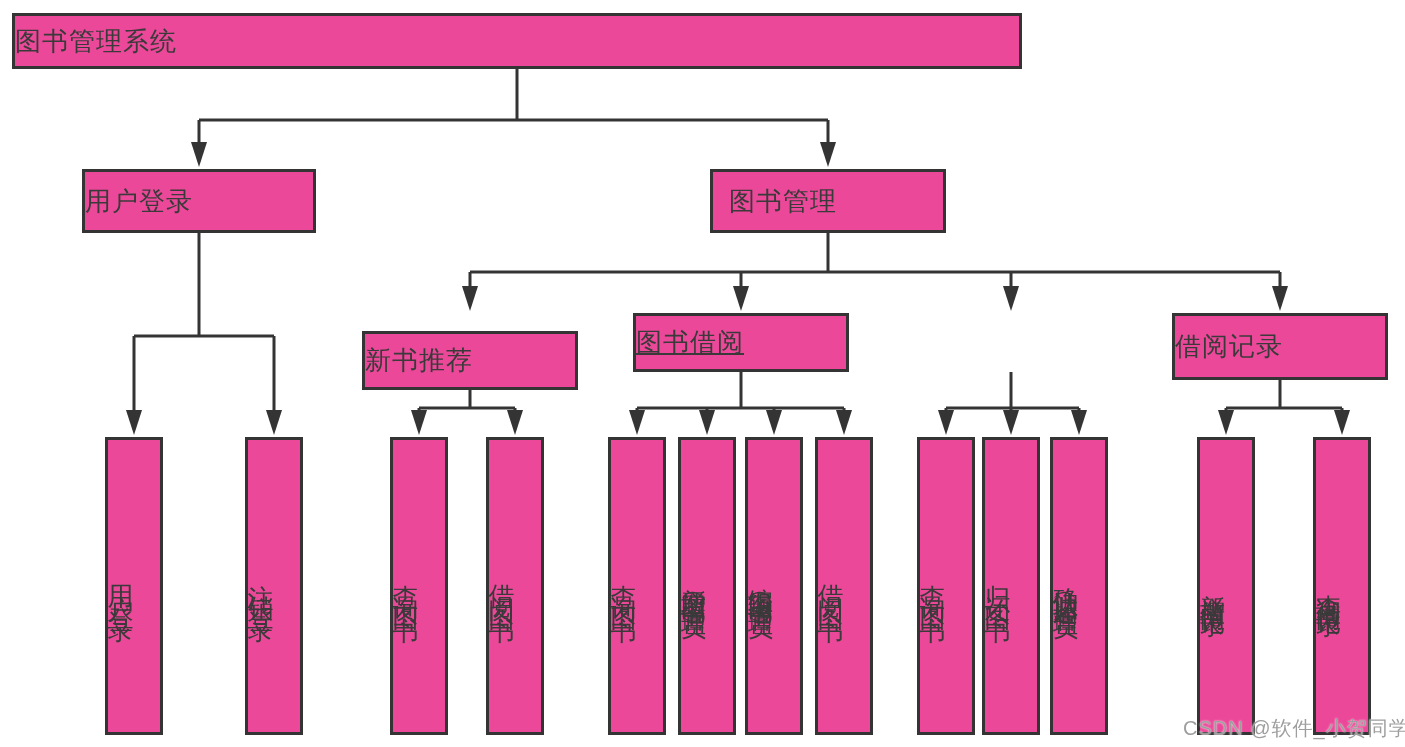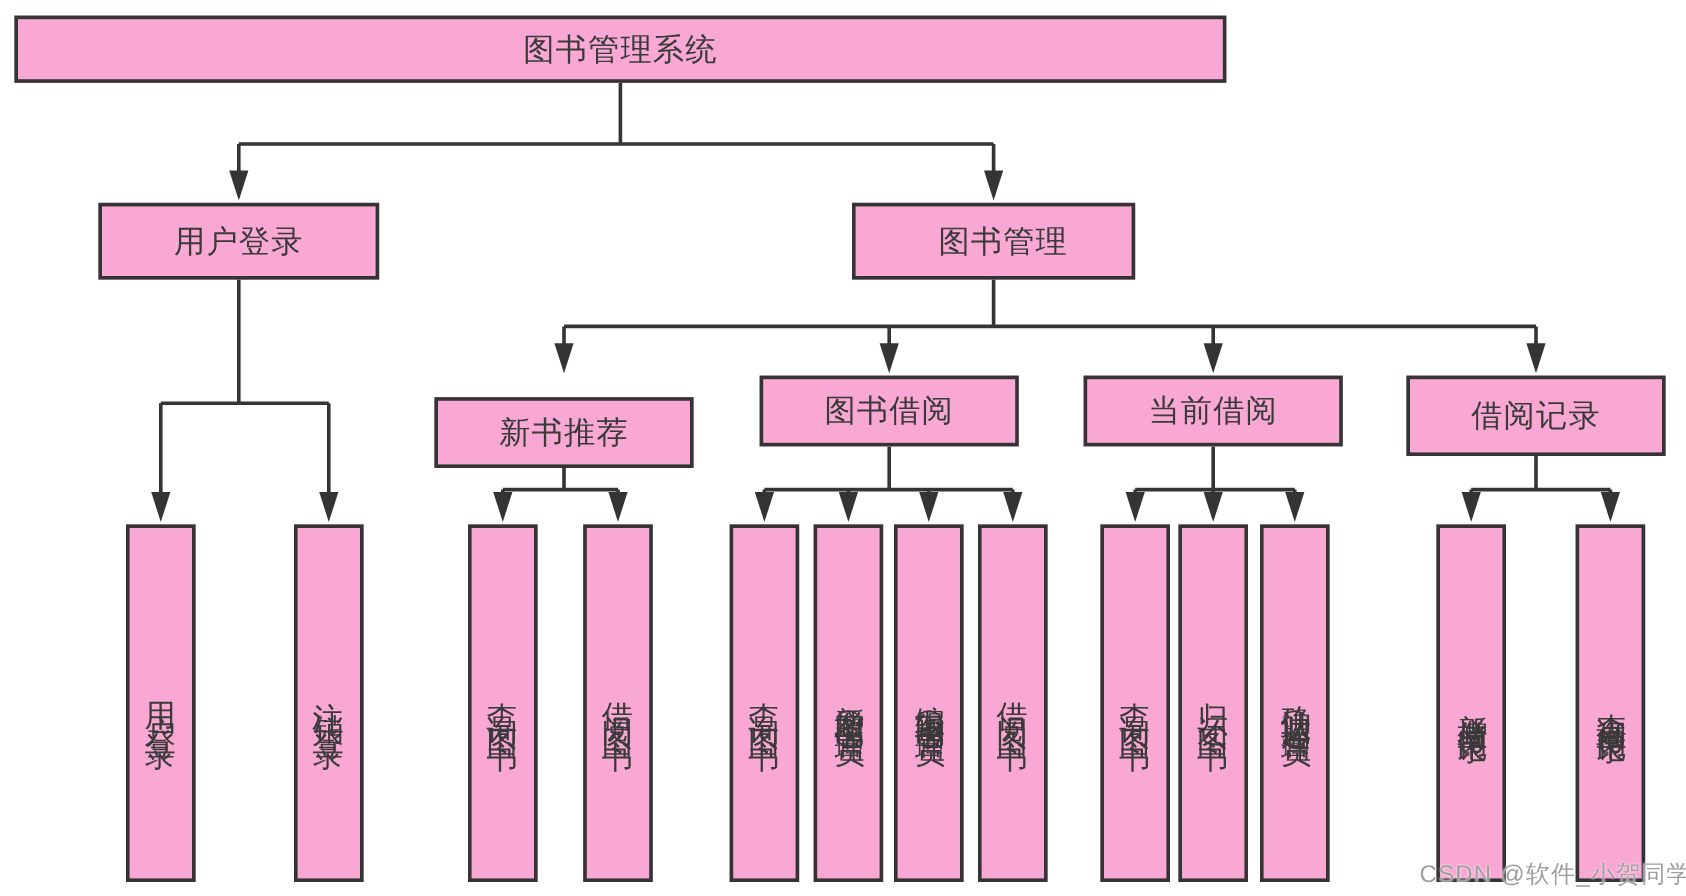--- a/index.html
+++ b/index.html
@@ -18,25 +18,25 @@
   .wires {
     position: absolute;
     left: 0;
     top: 0;
     z-index: 1;
   }
   .box {
     position: absolute;
     box-sizing: border-box;
     border: 3px solid #343434;
-    background: #f9a8d4;
+    background: #ec4899;
     color: #3a3a3a;
     display: flex;
     align-items: center;
-    justify-content: center;
+    justify-content: flex-start;
     z-index: 2;
     text-align: center;
   }
   .hbox {
     font-size: 26px;
     letter-spacing: 1px;
   }
   .vbox span {
     writing-mode: vertical-rl;
     text-orientation: mixed;
@@ -112,25 +112,22 @@
   <div class="box hbox" style="left:82px; top:169px; width:234px; height:64px;">
     <span>用户登录</span>
   </div>
   <div class="box hbox" style="left:710px; top:169px; width:236px; height:64px;padding-left:16px;">
     <span>图书管理</span>
   </div>
 
   <div class="box hbox" style="left:362px; top:331px; width:216px; height:59px;">
     <span>新书推荐</span>
   </div>
-  <div class="box hbox" style="left:633px; top:313px; width:216px; height:59px;">
+  <div class="box hbox" style="left:633px; top:313px; width:216px; height:59px;text-decoration:underline;">
     <span>图书借阅</span>
-  </div>
-  <div class="box hbox" style="left:903px; top:313px; width:216px; height:59px;">
-    <span>当前借阅</span>
   </div>
   <div class="box hbox" style="left:1172px; top:313px; width:216px; height:67px;">
     <span>借阅记录</span>
   </div>
 
   <div class="box vbox loose" style="left:105px; top:437px; width:58px; height:298px;">
     <span>用户登录</span>
   </div>
   <div class="box vbox loose" style="left:245px; top:437px; width:58px; height:298px;">
     <span>注销登录</span>

